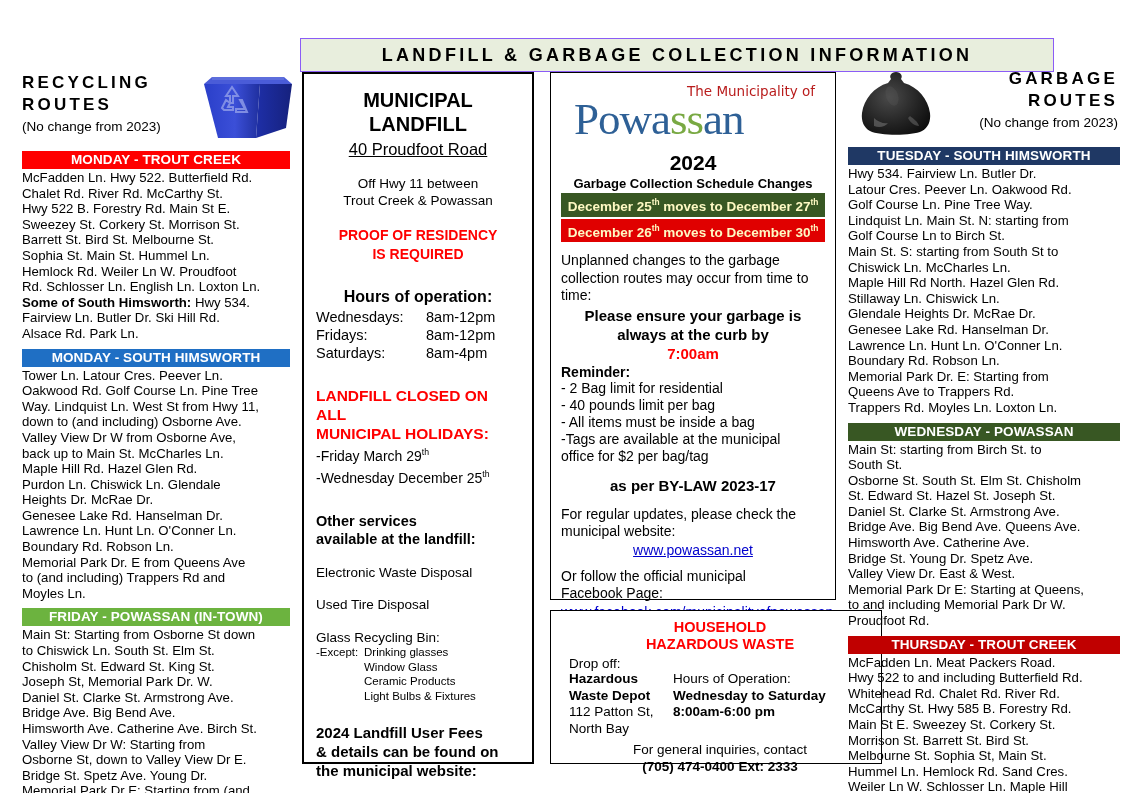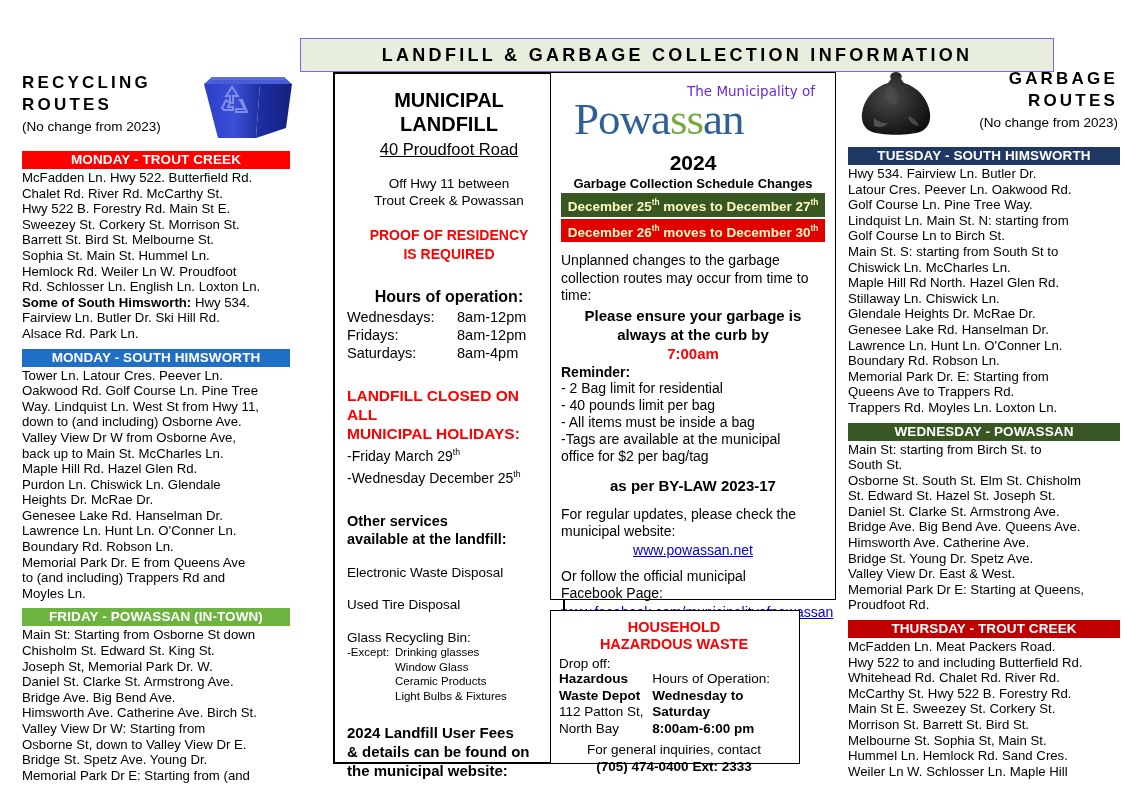--- a/index.html
+++ b/index.html
@@ -111,21 +111,20 @@
   .landfill-box {
     position: absolute;
     left: 302px;
     top: 72px;
     width: 232px;
     height: 692px;
     border: 2px solid #000;
     background: #fff;
     box-sizing: border-box;
     padding: 14px 12px 0 12px;
-    margin-left: 31px;
   }
   .lf-title {
     font-size: 20px;
     font-weight: bold;
     text-align: center;
     line-height: 24px;
   }
   .lf-addr {
     font-size: 16.5px;
     text-align: center;
@@ -212,21 +211,21 @@
   .logo-wrap {
     width: 100%;
     height: 66px;
     position: relative;
   }
   .logo-top {
     position: absolute;
     right: 10px;
     top: 0;
     font-size: 13.5px;
-    color: #6d28d9;
+    color: #b91c1c;
     font-family: "DejaVu Sans", sans-serif;
   }
   .logo-main {
     position: absolute;
     left: 13px;
     top: 12px;
     font-size: 45px;
     line-height: 48px;
     font-family: "Liberation Serif", serif;
     letter-spacing: -1px;
@@ -308,26 +307,26 @@
     font-size: 14px;
     line-height: 17.5px;
     margin-top: 10px;
   }
 
   
   .hazard-box {
     position: absolute;
     left: 550px;
     top: 610px;
-    width: 250px;
+    width: 332px;
     height: 154px;
     border: 1px solid #000;
     background: #fff;
     box-sizing: border-box;
-    padding: 8px 10px 0 8px;
+    padding: 8px 10px 0 18px;
   }
   .hz-title {
     font-size: 14.5px;
     font-weight: bold;
     color: #ff0000;
     text-align: center;
     line-height: 17px;
   }
   .hz-dropoff { font-size: 13.5px; margin-top: 3px; }
   .hz-cols { display: flex; font-size: 13.5px; line-height: 16.5px; }
@@ -415,20 +414,21 @@
         <div>Memorial Park Dr. E from Queens Ave</div>
         <div>to (and including) Trappers Rd and</div>
         <div>Moyles Ln.</div>
       </div>
     </div>
 
     <div class="route-block">
       <div class="route-header hdr-green">FRIDAY - POWASSAN (IN-TOWN)</div>
       <div class="route-lines">
         <div>Main St: Starting from Osborne St down</div>
+        <div>to Chiswick Ln. South St. Elm St.</div>
         <div>Chisholm St. Edward St. King St.</div>
         <div>Joseph St, Memorial Park Dr. W.</div>
         <div>Daniel St. Clarke St. Armstrong Ave.</div>
         <div>Bridge Ave. Big Bend Ave.</div>
         <div>Himsworth Ave. Catherine Ave. Birch St.</div>
         <div>Valley View Dr W: Starting from</div>
         <div>Osborne St, down to Valley View Dr E.</div>
         <div>Bridge St. Spetz Ave. Young Dr.</div>
         <div>Memorial Park Dr E: Starting from (and</div>
 
@@ -609,31 +609,32 @@
         <div>Main St: starting from Birch St. to</div>
         <div>South St.</div>
         <div>Osborne St. South St. Elm St. Chisholm</div>
         <div>St. Edward St. Hazel St. Joseph St.</div>
         <div>Daniel St. Clarke St. Armstrong Ave.</div>
         <div>Bridge Ave. Big Bend Ave. Queens Ave.</div>
         <div>Himsworth Ave. Catherine Ave.</div>
         <div>Bridge St. Young Dr. Spetz Ave.</div>
         <div>Valley View Dr. East &amp; West.</div>
         <div>Memorial Park Dr E: Starting at Queens,</div>
+        <div>to and including Memorial Park Dr W.</div>
         <div>Proudfoot Rd.</div>
       </div>
     </div>
 
     <div class="route-block">
       <div class="route-header hdr-dred">THURSDAY - TROUT CREEK</div>
       <div class="route-lines">
         <div>McFadden Ln. Meat Packers Road.</div>
         <div>Hwy 522 to and including Butterfield Rd.</div>
         <div>Whitehead Rd. Chalet Rd. River Rd.</div>
-        <div>McCarthy St. Hwy 522 B. Forestry Rd.</div>
+        <div>McCarthy St. Hwy 585 B. Forestry Rd.</div>
         <div>Main St E. Sweezey St. Corkery St.</div>
         <div>Morrison St. Barrett St. Bird St.</div>
         <div>Melbourne St. Sophia St, Main St.</div>
         <div>Hummel Ln. Hemlock Rd. Sand Cres.</div>
         <div>Weiler Ln W. Schlosser Ln. Maple Hill</div>
 
       </div>
     </div>
   </div>
 

